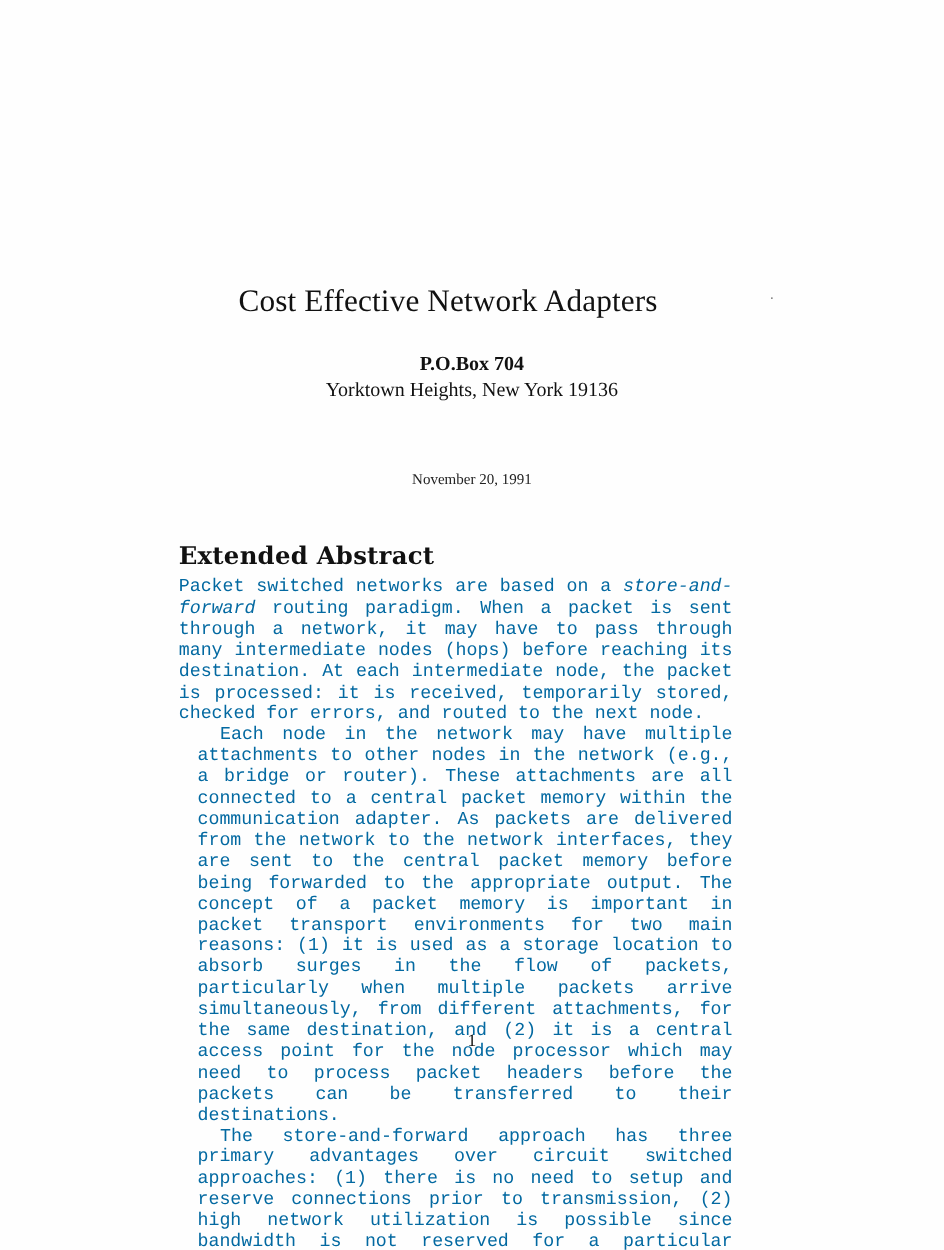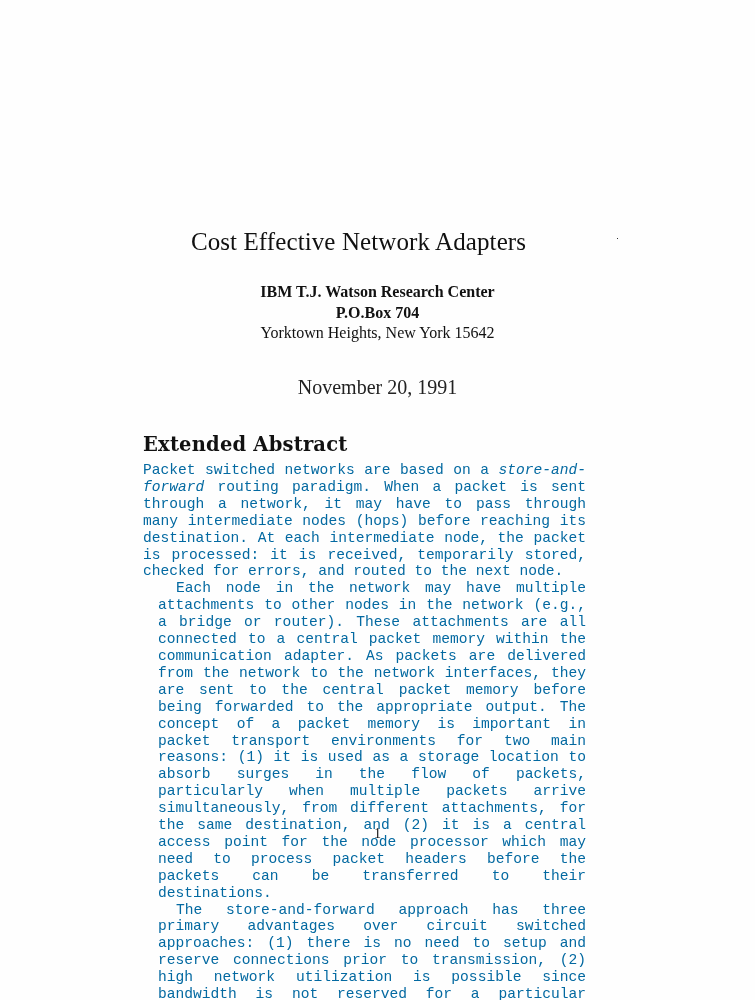--- a/index.html
+++ b/index.html
@@ -45,21 +45,21 @@
     color: #111;
   }
   .authors-block .line { display: block; white-space: nowrap; }
   .authors-block .line.regular { font-weight: normal; }
   .date {
     position: absolute;
     left: 0; width: 755px;
     top: 376px;
     text-align: center;
     font-family: "Liberation Serif", serif;
-    font-size: 20px;
+    font-size: 12px;
     color: #222;
   }
   .section-heading {
     position: absolute;
     left: 143px;
     top: 433px;
     margin: 0;
     font-family: "DejaVu Serif", serif;
     font-weight: bold;
     font-size: 19.5px;
@@ -104,23 +104,22 @@
   }
 </style>
 </head>
 <body>
 
 <div class="page">
 
   <h1 class="title">Cost Effective Network Adapters</h1>
 
   <div class="authors-block">
-    <span class="line">IBM T.J. Watson Research Center</span>
     <span class="line">P.O.Box 704</span>
-    <span class="line regular">Yorktown Heights, New York 15642</span>
+    <span class="line regular">Yorktown Heights, New York 19136</span>
   </div>
 
   <div class="date">November 20, 1991</div>
 
   <h2 class="section-heading">Extended Abstract</h2>
 
   <div class="body-text">
     <p><span>Packet switched networks are based on a </span><em>store-and-forward</em><span> routing paradigm. When a packet is sent through a network, it may have to pass through many intermediate nodes (hops) before reaching its destination. At each intermediate node, the packet is processed: it is received, temporarily stored, checked for errors, and routed to the next node.</span></p>
     <p>Each node in the network may have multiple attachments to other nodes in the network (e.g., a bridge or router). These attachments are all connected to a central packet memory within the communication adapter. As packets are delivered from the network to the network interfaces, they are sent to the central packet memory before being forwarded to the appropriate output. The concept of a packet memory is important in packet transport environments for two main reasons: (1) it is used as a storage location to absorb surges in the flow of packets, particularly when multiple packets arrive simultaneously, from different attachments, for the same destination, and (2) it is a central access point for the node processor which may need to process packet headers before the packets can be transferred to their destinations.</p>
     <p>The store-and-forward approach has three primary advantages over circuit switched approaches: (1) there is no need to setup and reserve connections prior to transmission, (2) high network utilization is possible since bandwidth is not reserved for a particular connection, but shared by many,</p>

